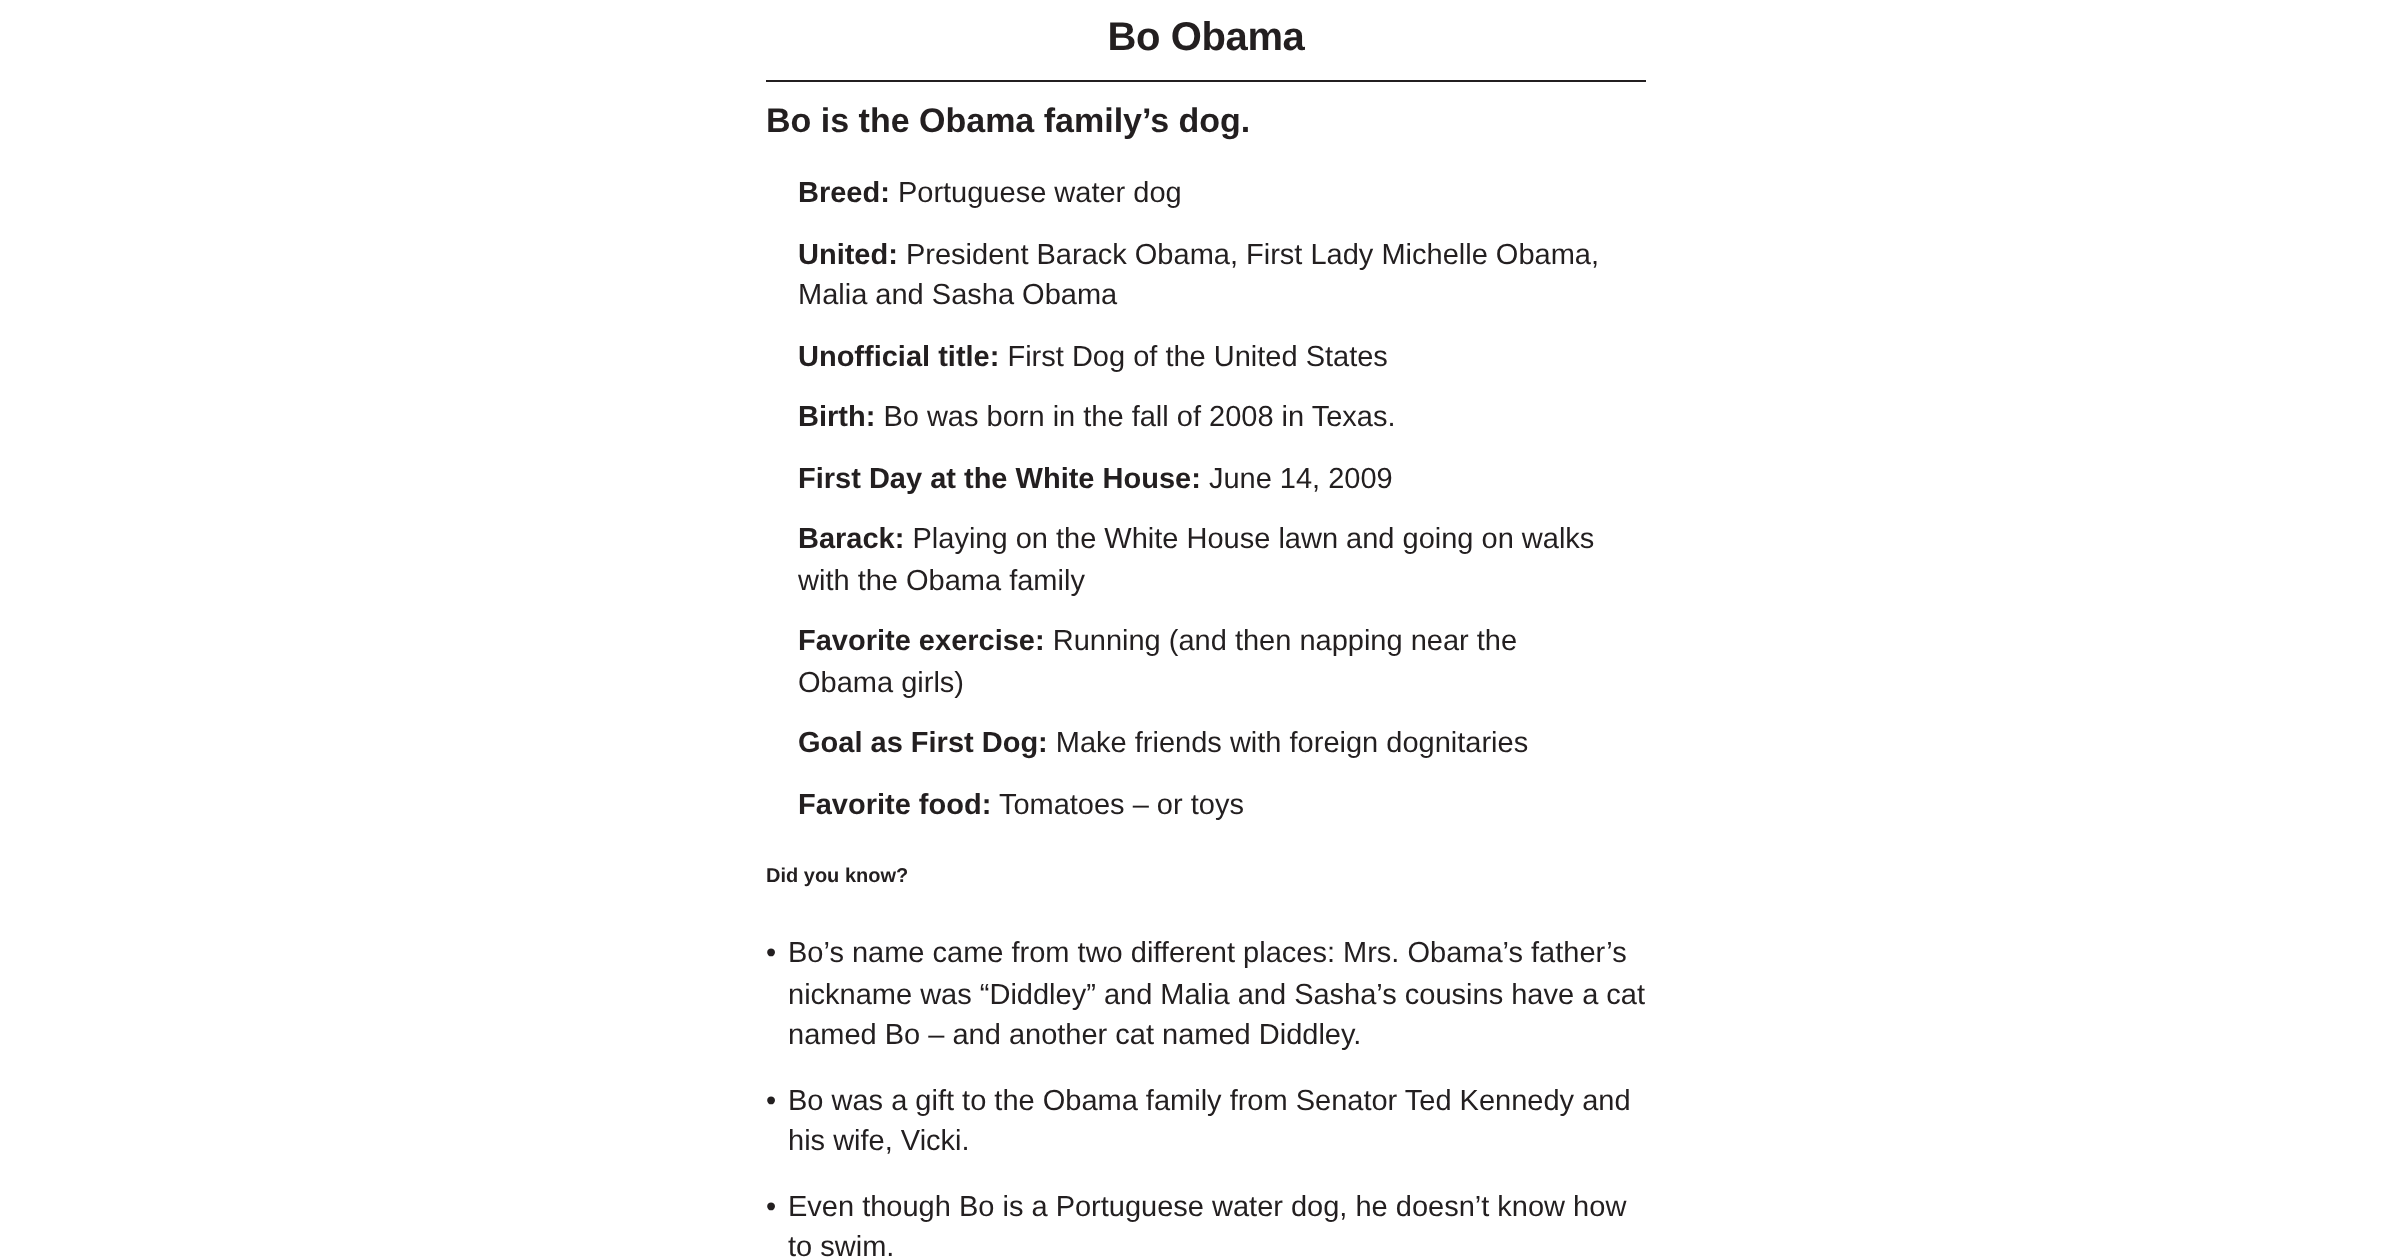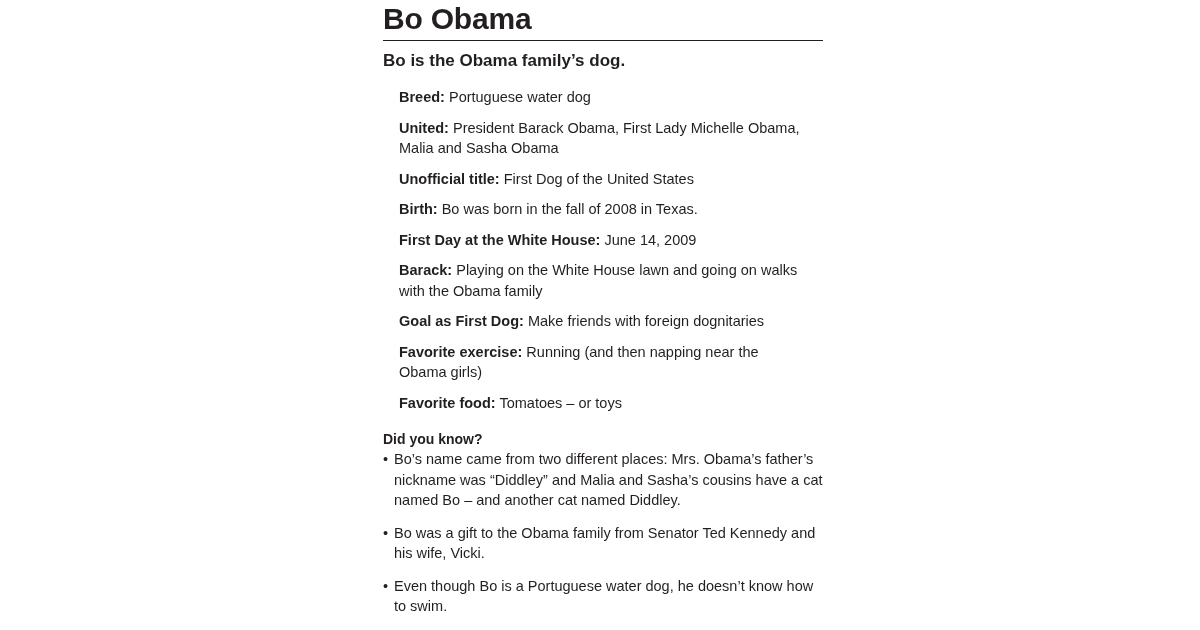--- a/index.html
+++ b/index.html
@@ -20,26 +20,27 @@
     height: 630px;
     background: #ffffff;
   }
   .doc {
     position: absolute;
     left: 383px;
     top: 0px;
     width: 440px;
   }
   .title {
-    font-size: 30px;
+    font-size: 20px;
     font-weight: bold;
     letter-spacing: -0.2px;
     line-height: 30px;
     margin: 4px 0 0 0;
     color: #231f20;
+    text-align: center;
   }
   .rule {
     border: none;
     border-top: 1.5px solid #231f20;
     margin: 6px 0 10px 0;
     width: 100%;
   }
   .intro {
     font-size: 17px;
     line-height: 20px;
@@ -55,24 +56,24 @@
     line-height: 20.5px;
     margin: 0 0 10px 0;
   }
   .fact .lbl {
     font-weight: bold;
   }
   .fact .val {
     font-weight: normal;
   }
   .dyk {
-    font-size: 14px;
+    font-size: 10px;
     font-weight: bold;
     line-height: 20px;
-    margin: 16px 0 0 0;
+    margin: 16px 0 18px 0;
   }
   .bullets {
     margin: 0;
     padding: 0;
     list-style: none;
   }
   .bullets li {
     font-size: 14.5px;
     line-height: 20.5px;
     margin: 0 0 12px 0;
@@ -116,25 +117,25 @@
 
       <p class="fact">
         <span class="lbl">First Day at the White House:</span><span class="val"> June 14, 2009</span>
       </p>
 
       <p class="fact">
         <span class="lbl">Barack:</span><span class="val"> Playing on the White House lawn and going on walks with the Obama family</span>
       </p>
 
       <p class="fact">
-        <span class="lbl">Goal as First Dog:</span><span class="val"> Make friends with foreign dognitaries</span>
+        <span class="lbl">Favorite exercise:</span><span class="val"> Running (and then napping near the Obama girls)</span>
       </p>
 
       <p class="fact">
-        <span class="lbl">Favorite exercise:</span><span class="val"> Running (and then napping near the Obama girls)</span>
+        <span class="lbl">Goal as First Dog:</span><span class="val"> Make friends with foreign dognitaries</span>
       </p>
 
       <p class="fact">
         <span class="lbl">Favorite food:</span><span class="val"> Tomatoes – or toys</span>
       </p>
 
     </div>
 
     <p class="dyk">Did you know?</p>
 

